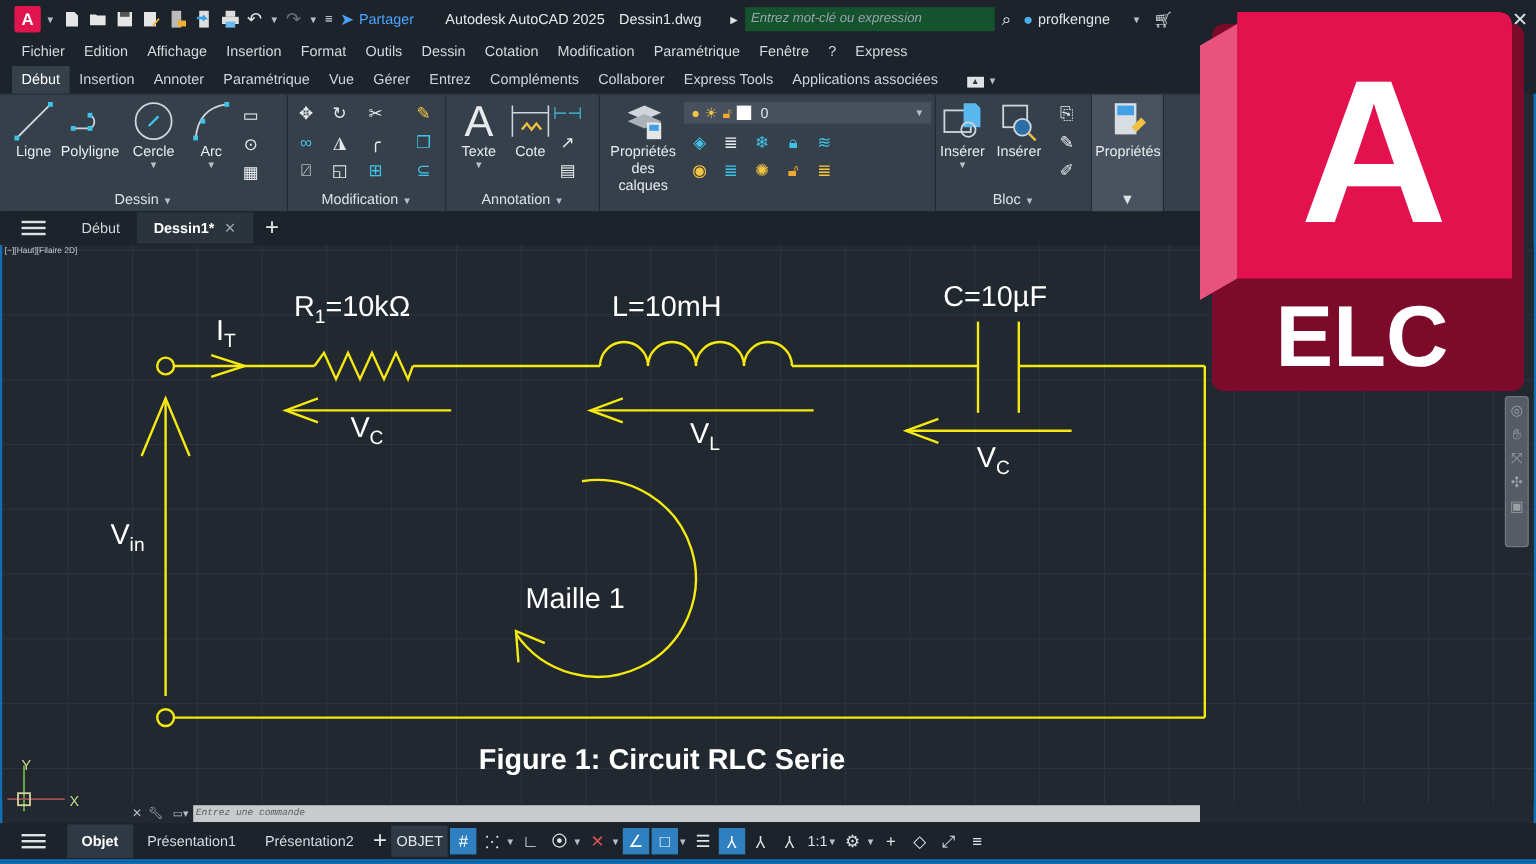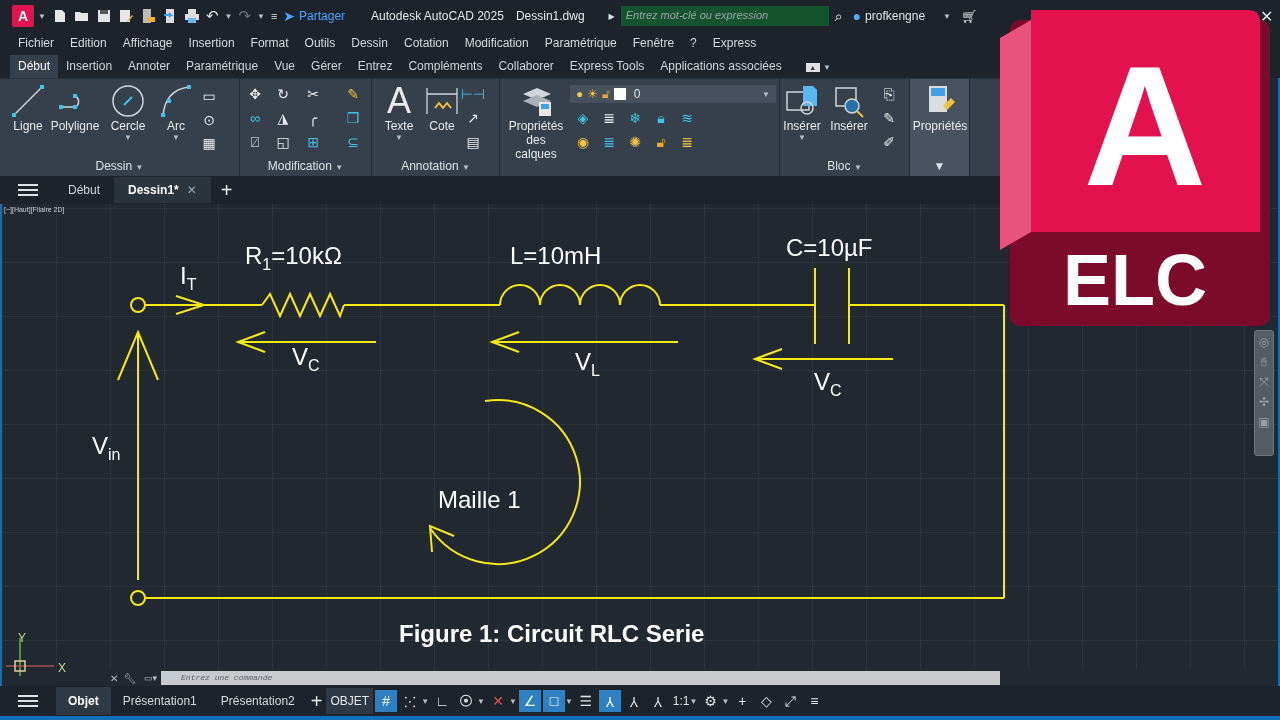--- a/index.html
+++ b/index.html
@@ -59,21 +59,21 @@
 
   .navbar { position: absolute; left: 1254px; top: 330px; width: 20px; height: 126px; background: #5b626a; border: 1px solid #7a8087; border-radius: 3px; opacity: 0.9; }
   .navbar div { width: 16px; height: 16px; margin: 4px auto; color: #a8adb3; font-size: 12px; text-align: center; }
 
   
   .ucs { position: absolute; left: 6px; top: 632px; }
 
   
   .cmdline { position: absolute; left: 110px; top: 671px; width: 890px; height: 14px; display: flex; align-items: center; }
   .cmd-handle { color: #b9bec4; font-size: 10px; width: 34px; display: flex; gap: 5px; align-items: center; }
-  .cmd-input { flex: 1; height: 14px; background: #c8cbce; color: #5d6166; font-family: "Liberation Mono", monospace; font-style: italic; font-size: 8px; padding: 2px 20px; }
+  .cmd-input { flex: 1; height: 14px; background: #c8cbce; color: #5d6166; font-family: "Liberation Mono", monospace; font-style: italic; font-size: 8px; padding: 2px 2px; }
 
   
   .statusbar { position: absolute; left: 0; top: 686px; width: 1280px; height: 32px; background: #1c232b; display: flex; align-items: center; font-size: 12px; border-bottom: 2px solid #0f6fb7; }
   .stab { padding: 7px 12px; color: #d5dae0; }
   .stab.active { background: #2f3944; color: #fff; font-weight: bold; }
   .status-info { margin-left: 88px; background: #2f3944; padding: 6px 6px; color: #e6e9ec; font-size: 12px; }
   .status-obj { margin-left: 4px; padding: 6px 4px; background: #2f3944; color: #e6e9ec; }
   .sicon { width: 22px; height: 22px; display: flex; align-items: center; justify-content: center; color: #dfe3e8; font-size: 14px; margin-left: 2px; }
   .sicon.on { background: #2f80c0; color: #fff; }
 

